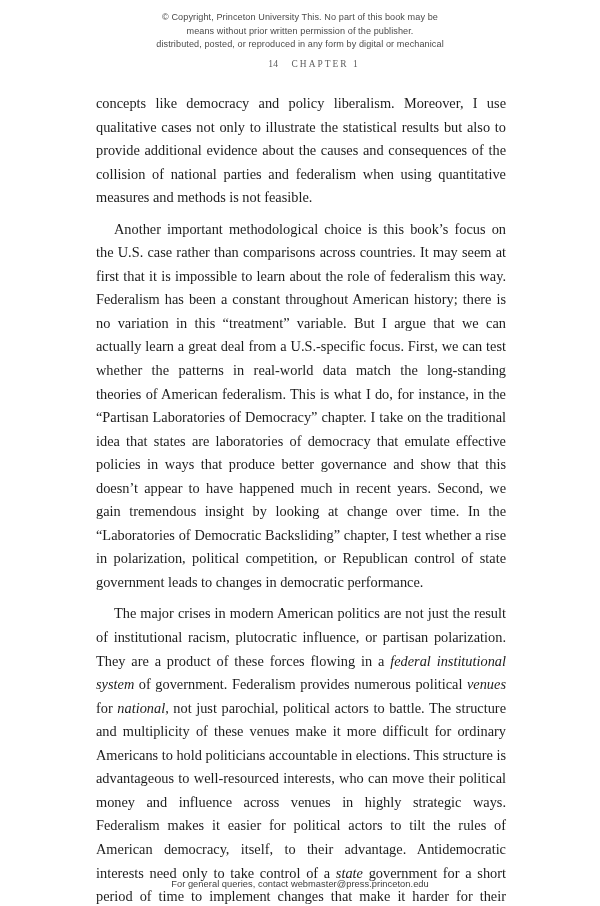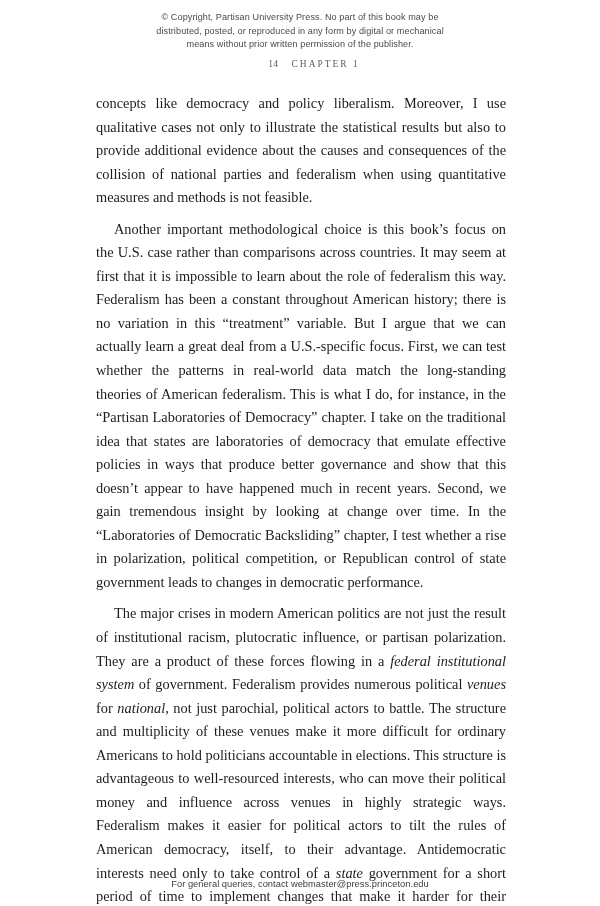--- a/index.html
+++ b/index.html
@@ -82,23 +82,23 @@
     font-family: "Liberation Sans", "DejaVu Sans", sans-serif;
     font-size: 9.3px;
     color: #3d3d3d;
     letter-spacing: 0.005em;
   }
 </style>
 </head>
 <body>
 
 <div class="copyright-block">
-  <span class="cline">© Copyright, Partisan University Press. No part of this book may be</span>
+  <span class="cline">© Copyright, Princeton University This. No part of this book may be</span>
+  <span class="cline">means without prior written permission of the publisher.</span>
   <span class="cline">distributed, posted, or reproduced in any form by digital or mechanical</span>
-  <span class="cline">means without prior written permission of the publisher.</span>
 </div>
 
 <div class="running-head">
   <span class="folio">14</span><span class="chapter-label">CHAPTER 1</span>
 </div>
 
 <div class="text-column">
 
   <p class="body-par">concepts like democracy and policy liberalism. Moreover, I use qualitative cases not only to illustrate the statistical results but also to provide additional evidence about the causes and consequences of the collision of national parties and federalism when using quantitative measures and methods is not feasible.</p>
 

